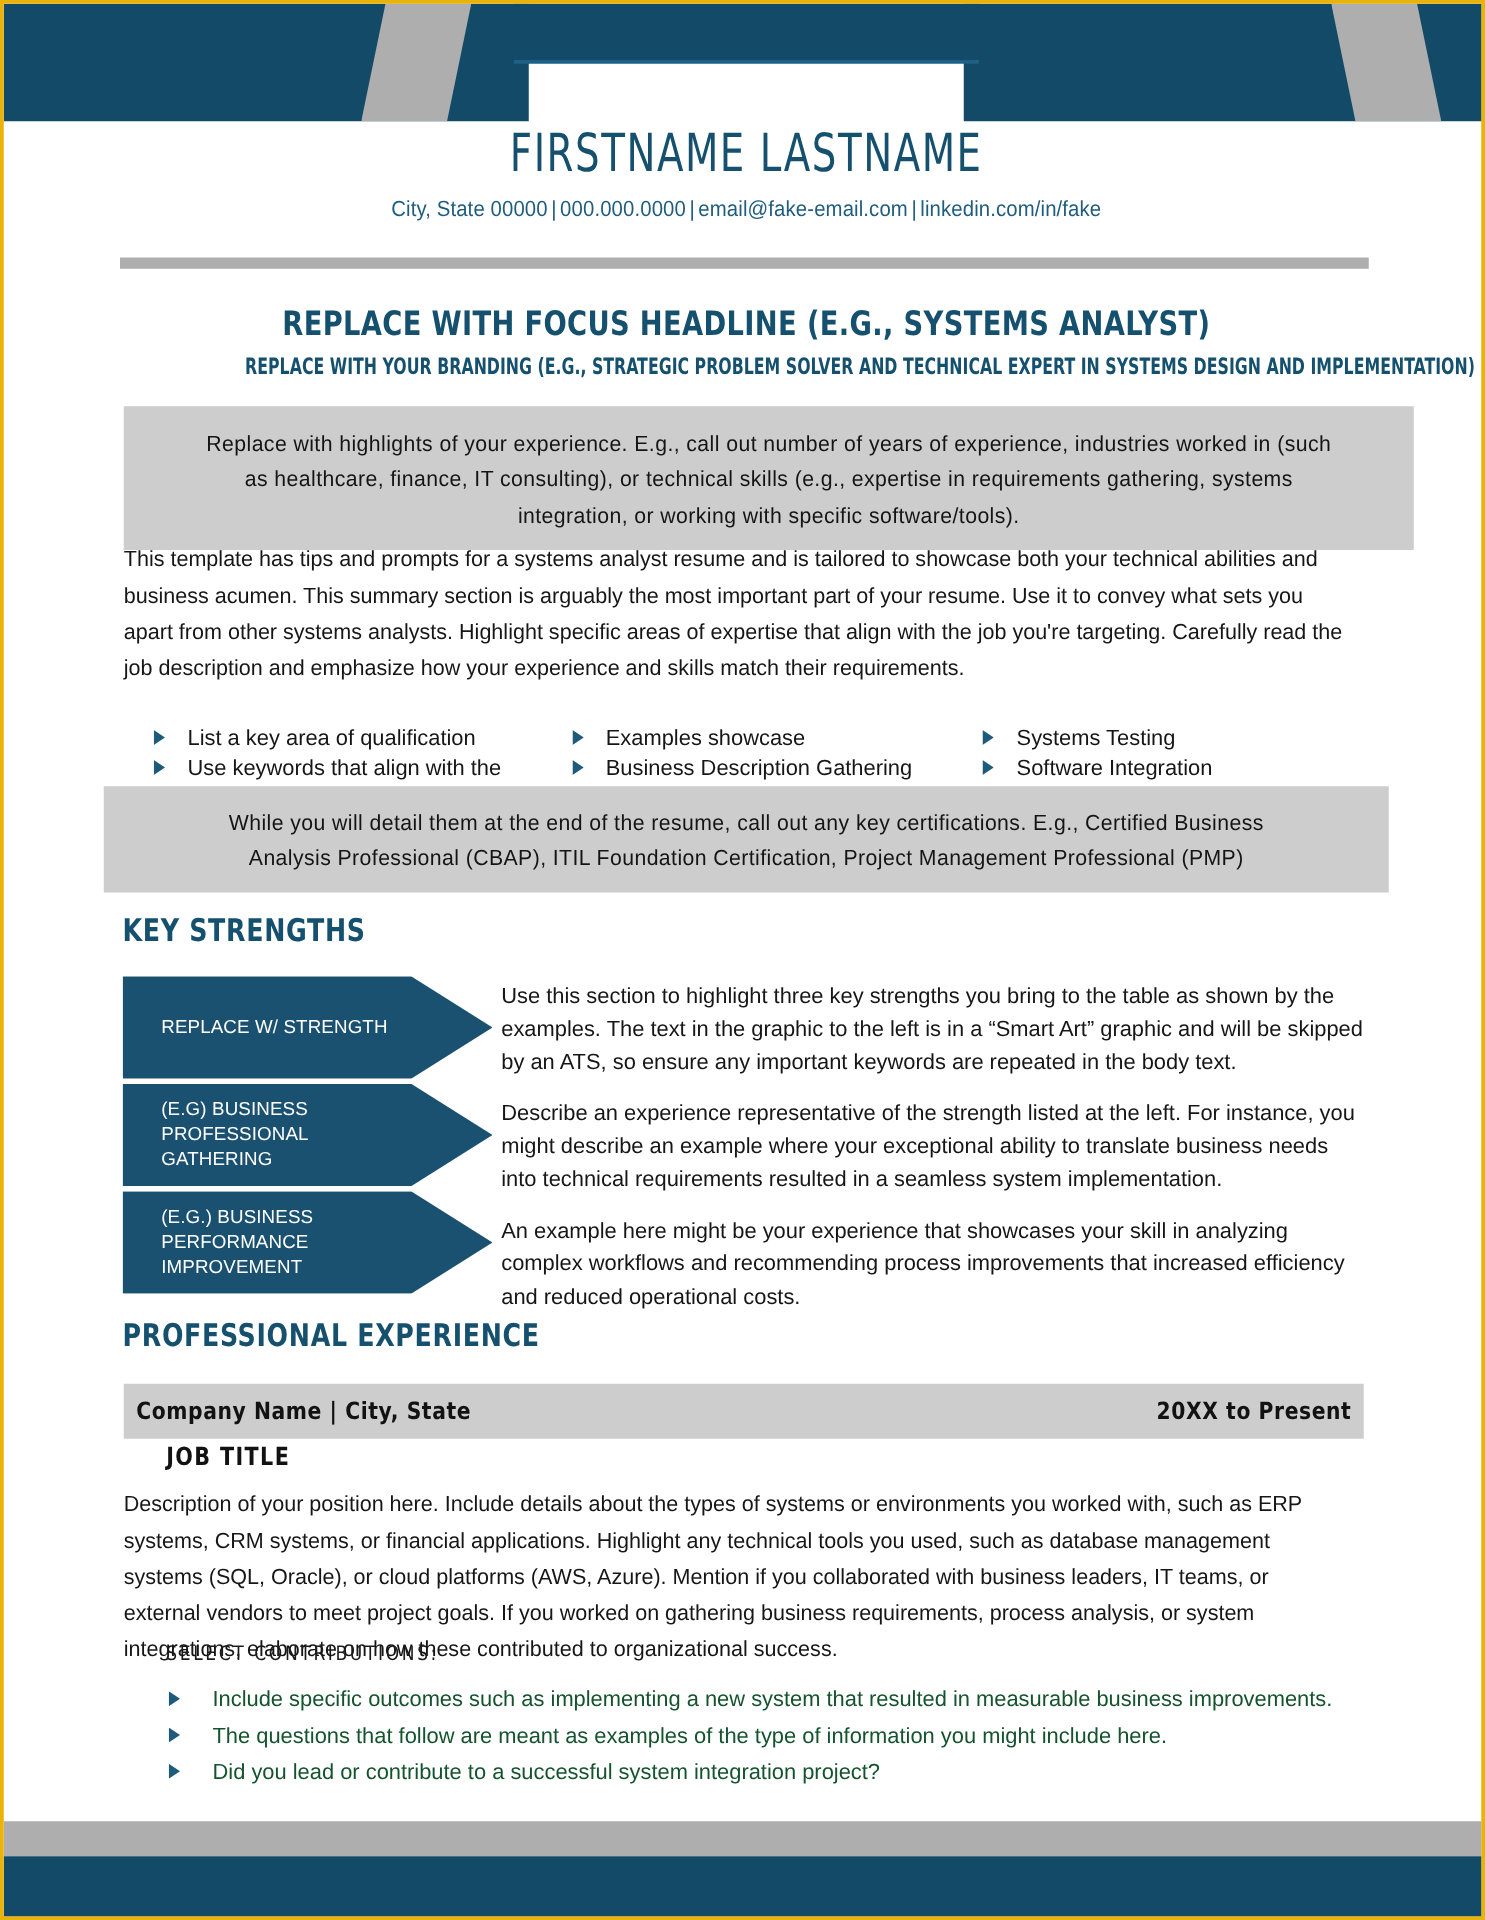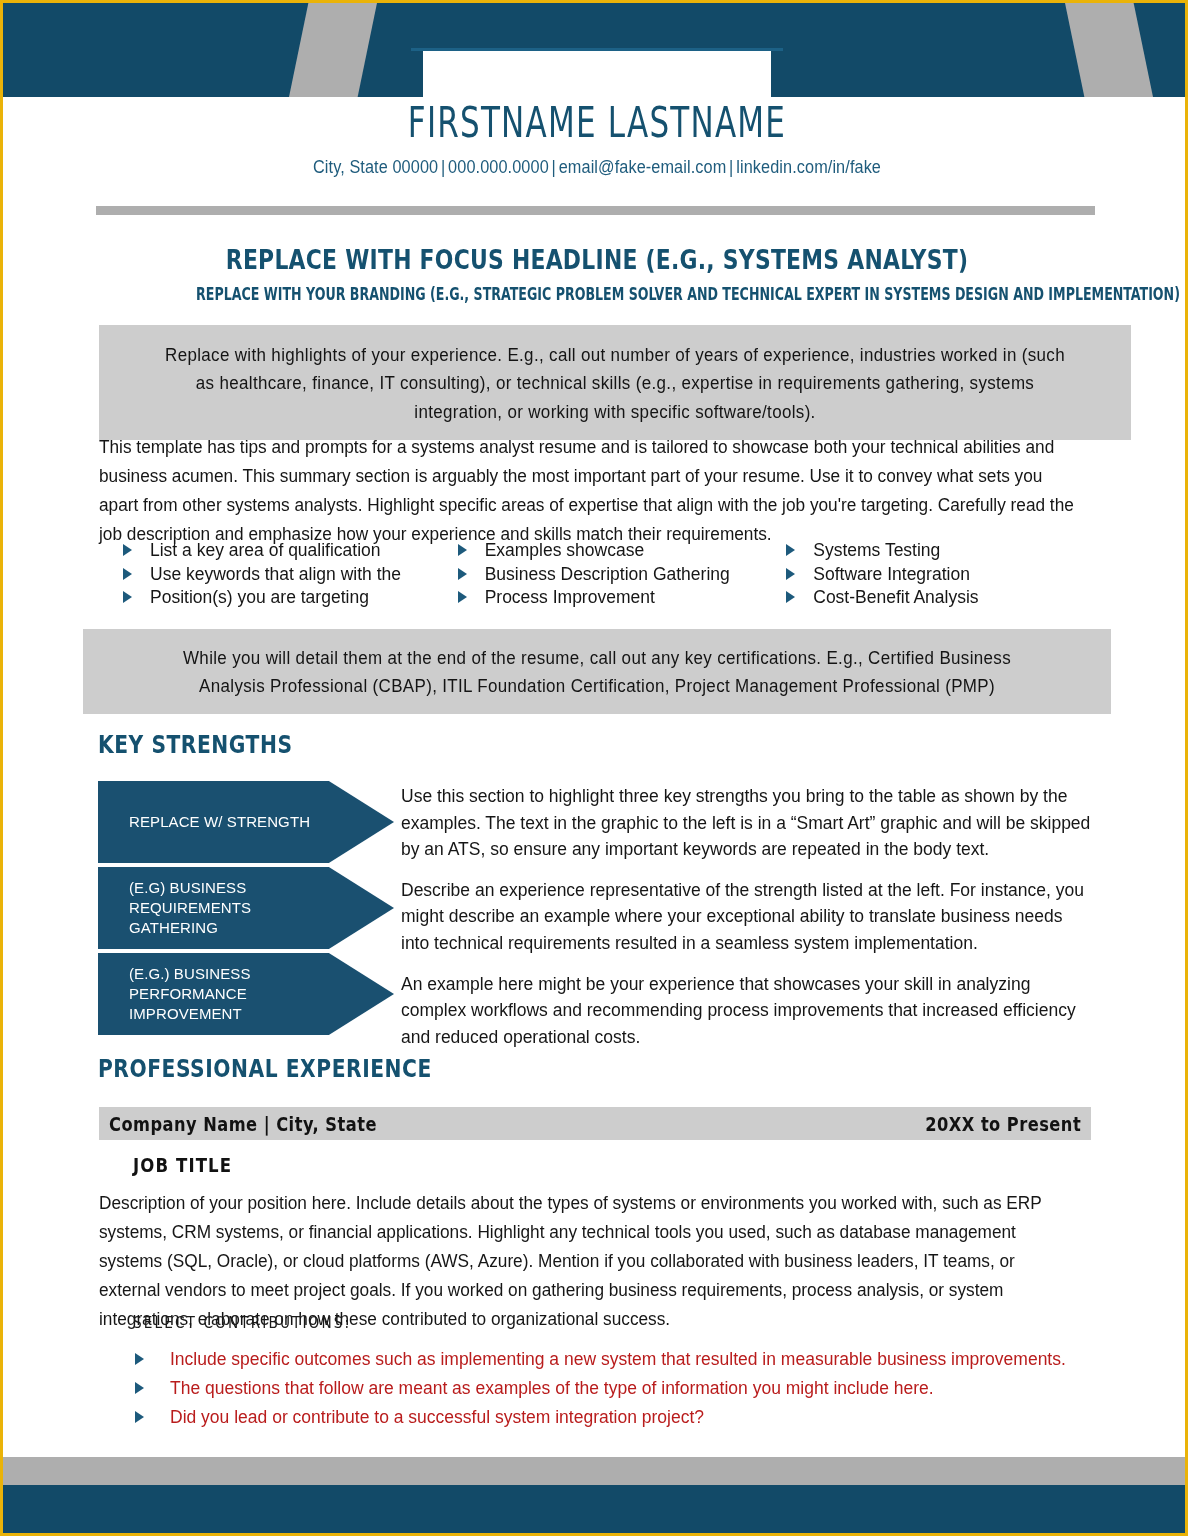--- a/index.html
+++ b/index.html
@@ -177,20 +177,21 @@
   
   .bullet-columns {
     position: absolute;
     left: 120px; top: 536px;
     width: 980px;
     display: flex;
   }
   .bullet-col {
     width: 33.33%;
     box-sizing: border-box;
+    margin-top: 40px;
   }
   .bullet-col:nth-child(2) { padding-left: 8px; }
   .bullet-col:nth-child(3) { padding-left: 10px; }
   .bullet-row {
     display: flex;
     align-items: flex-start;
     height: 23.5px;
   }
   .tri-bullet {
     width: 13px;
@@ -269,21 +270,21 @@
     line-height: 1.52;
     color: #161616;
     margin: 0 0 14px 0;
   }
 
   
   .company-bar {
     position: absolute;
     left: 96px; top: 1104px;
     width: 992px;
-    height: 33px;
+    height: 44px;
     background: #cdcdcd;
     display: flex;
     align-items: center;
     justify-content: space-between;
     padding: 0 10px;
     box-sizing: border-box;
   }
   .company-name {
     font-family: "DejaVu Sans Condensed", "Liberation Sans Narrow", "Liberation Sans", sans-serif;
     font-size: 19px;
@@ -332,21 +333,21 @@
   }
   .contrib-row {
     display: flex;
     align-items: flex-start;
     margin-bottom: 6px;
   }
   .contrib-row .tri-bullet { margin-right: 22px; margin-top: 5px; }
   .contrib-text {
     font-size: 17.5px;
     line-height: 1.3;
-    color: #b91c1c;
+    color: #14532d;
   }
 
   
   .footer-grey {
     position: absolute;
     left: 0; top: 1454px;
     width: 1188px;
     height: 28px;
     background: #aeaeae;
   }
@@ -480,21 +481,21 @@
   <div class="section-heading" id="key-strengths-heading">KEY STRENGTHS</div>
 
   <div class="strength-arrows">
     <div class="arrow-row">
       <div class="arrow-shape outlined">
         <span class="arrow-label">REPLACE W/ STRENGTH</span>
       </div>
     </div>
     <div class="arrow-row">
       <div class="arrow-shape">
-        <span class="arrow-label">(E.G) BUSINESS REQUIREMENTS GATHERING</span>
+        <span class="arrow-label">(E.G) BUSINESS PROFESSIONAL GATHERING</span>
       </div>
     </div>
     <div class="arrow-row">
       <div class="arrow-shape">
         <span class="arrow-label">(E.G.) BUSINESS PERFORMANCE IMPROVEMENT</span>
       </div>
     </div>
   </div>
 
   <div class="strength-bodies">

